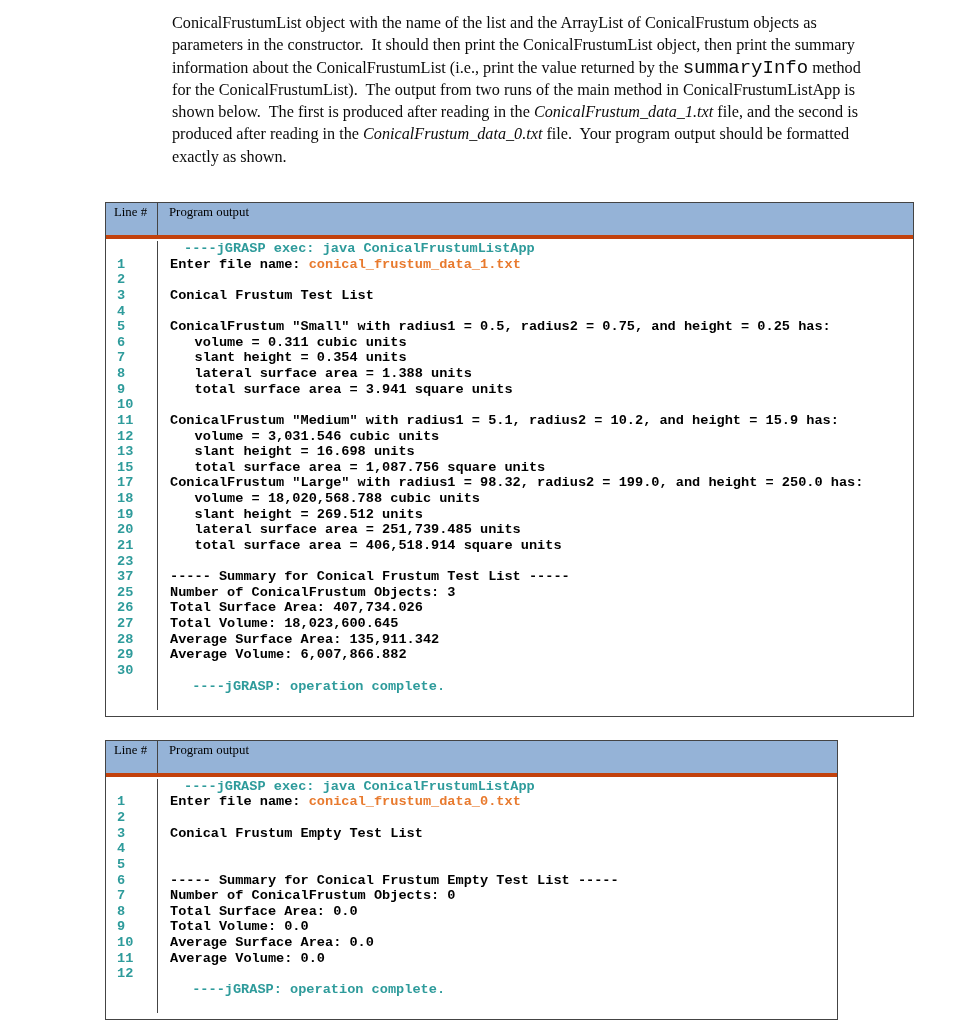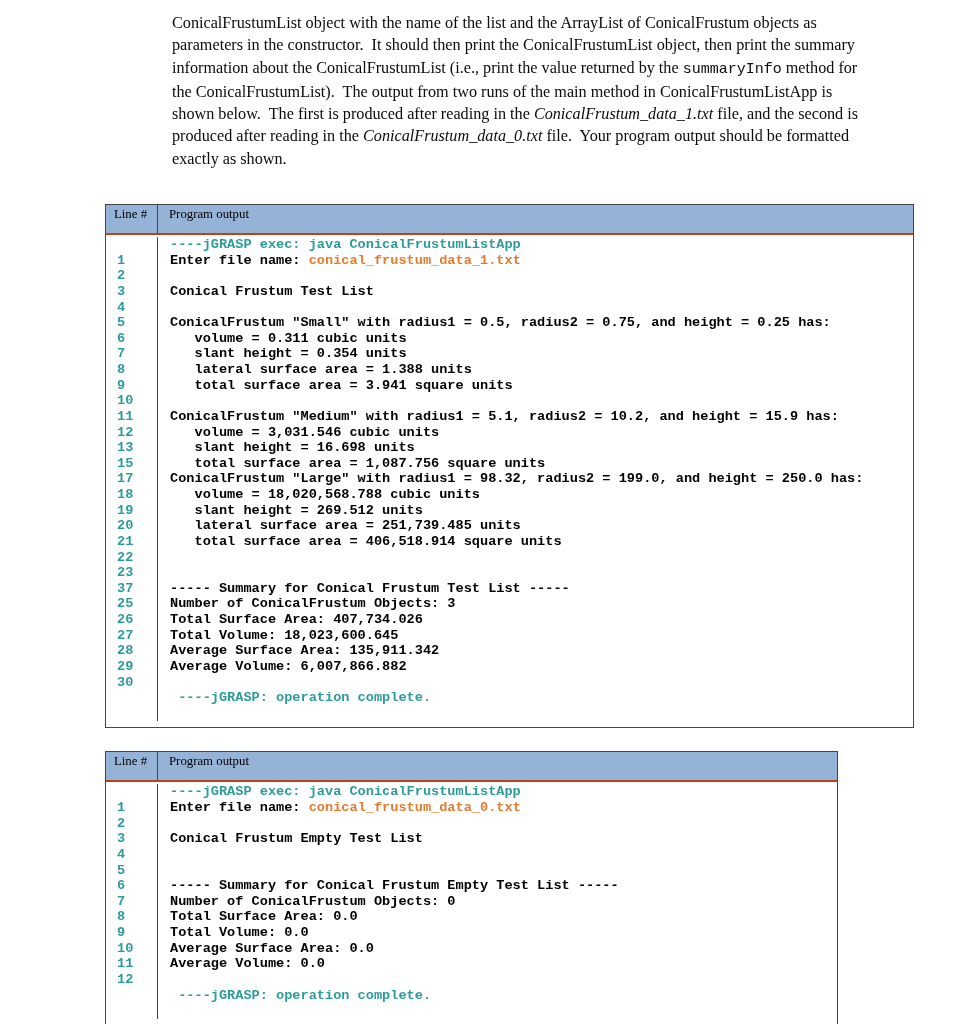--- a/index.html
+++ b/index.html
@@ -18,37 +18,37 @@
     width: 700px;
     font-size: 16.2px;
     line-height: 22.3px;
     white-space: pre-wrap;
     color: #0b0b0b;
   }
   .run-underline { }
   .run-italic { font-style: italic; }
   .run-mono {
     font-family: "Liberation Mono", monospace;
-    font-size: 15px;
+    font-size: 19px;
   }
 
   
   .out-table {
     margin-left: 105px;
     border: 1.6px solid #444;
     background: #fff;
   }
   .table-1 { margin-top: 34px; width: 809px; }
   .table-2 { margin-top: 23px; width: 733px; }
 
   .thead {
     display: flex;
     background: var(--header-bg, #95B3D7);
-    border-bottom: 2px solid #c2410c;
-    height: 30px;
+    border-bottom: 4px solid #c2410c;
+    height: 36px;
     font-size: 12.8px;
     line-height: 19px;
     color: #000;
   }
   .th-line {
     width: 52px;
     padding-left: 8px;
     border-right: 1px solid #444;
     flex: none;
   }
@@ -74,21 +74,21 @@
     flex: none;
     color: var(--teal, #2E9B9B);
   }
   .line-content {
     padding-left: 12px;
     flex: 1;
     color: #000;
     white-space: pre;
     overflow: hidden;
   }
-  .seg-jgrasp { color: var(--teal, #2E9B9B); }
+  .seg-jgrasp { color: var(--teal, #2E9B9B); margin-left: 14px; }
   .seg-input  { color: var(--orange, #E87A2E); }
 </style>
 </head>
 <body>
 
 <div class="page">
 
   <p class="intro"><span>ConicalFrustumList object with the name of the list and the ArrayList of ConicalFrustum objects as parameters in the constructor.  It should then print the ConicalFrustumList object, then print the </span><span class="run-underline">summary</span><span> information about the ConicalFrustumList (i.e., print the value returned by the </span><span class="run-mono">summaryInfo</span><span> method for the ConicalFrustumList).  The output from two runs of the main method in ConicalFrustumListApp is shown below.  The first is produced after reading in the </span><span class="run-italic">ConicalFrustum_data_1.txt</span><span> file, and the second is produced after reading in the </span><span class="run-italic">ConicalFrustum_data_0.txt</span><span> file.  Your program output should be formatted exactly as shown.</span></p>
 
   <div class="out-table table-1">
@@ -110,21 +110,20 @@
         <div class="code-row"><span class="line-num">10</span><span class="line-content"></span></div>
         <div class="code-row"><span class="line-num">11</span><span class="line-content"><span>ConicalFrustum "Medium" with radius1 = 5.1, radius2 = 10.2, and height = 15.9 has:</span></span></div>
         <div class="code-row"><span class="line-num">12</span><span class="line-content"><span>   volume = 3,031.546 cubic units</span></span></div>
         <div class="code-row"><span class="line-num">13</span><span class="line-content"><span>   slant height = 16.698 units</span></span></div>
         <div class="code-row"><span class="line-num">15</span><span class="line-content"><span>   total surface area = 1,087.756 square units</span></span></div>
         <div class="code-row"><span class="line-num">17</span><span class="line-content"><span>ConicalFrustum "Large" with radius1 = 98.32, radius2 = 199.0, and height = 250.0 has:</span></span></div>
         <div class="code-row"><span class="line-num">18</span><span class="line-content"><span>   volume = 18,020,568.788 cubic units</span></span></div>
         <div class="code-row"><span class="line-num">19</span><span class="line-content"><span>   slant height = 269.512 units</span></span></div>
         <div class="code-row"><span class="line-num">20</span><span class="line-content"><span>   lateral surface area = 251,739.485 units</span></span></div>
         <div class="code-row"><span class="line-num">21</span><span class="line-content"><span>   total surface area = 406,518.914 square units</span></span></div>
-        <div class="code-row"><span class="line-num">22</span><span class="line-content"></span></div>
         <div class="code-row"><span class="line-num">23</span><span class="line-content"></span></div>
         <div class="code-row"><span class="line-num">37</span><span class="line-content"><span>----- Summary for Conical Frustum Test List -----</span></span></div>
         <div class="code-row"><span class="line-num">25</span><span class="line-content"><span>Number of ConicalFrustum Objects: 3</span></span></div>
         <div class="code-row"><span class="line-num">26</span><span class="line-content"><span>Total Surface Area: 407,734.026</span></span></div>
         <div class="code-row"><span class="line-num">27</span><span class="line-content"><span>Total Volume: 18,023,600.645</span></span></div>
         <div class="code-row"><span class="line-num">28</span><span class="line-content"><span>Average Surface Area: 135,911.342</span></span></div>
         <div class="code-row"><span class="line-num">29</span><span class="line-content"><span>Average Volume: 6,007,866.882</span></span></div>
         <div class="code-row"><span class="line-num">30</span><span class="line-content"></span></div>
         <div class="code-row"><span class="line-num"></span><span class="line-content"><span class="seg-jgrasp"> ----jGRASP: operation complete.</span></span></div>
         <div class="code-row"><span class="line-num"></span><span class="line-content"></span></div>

